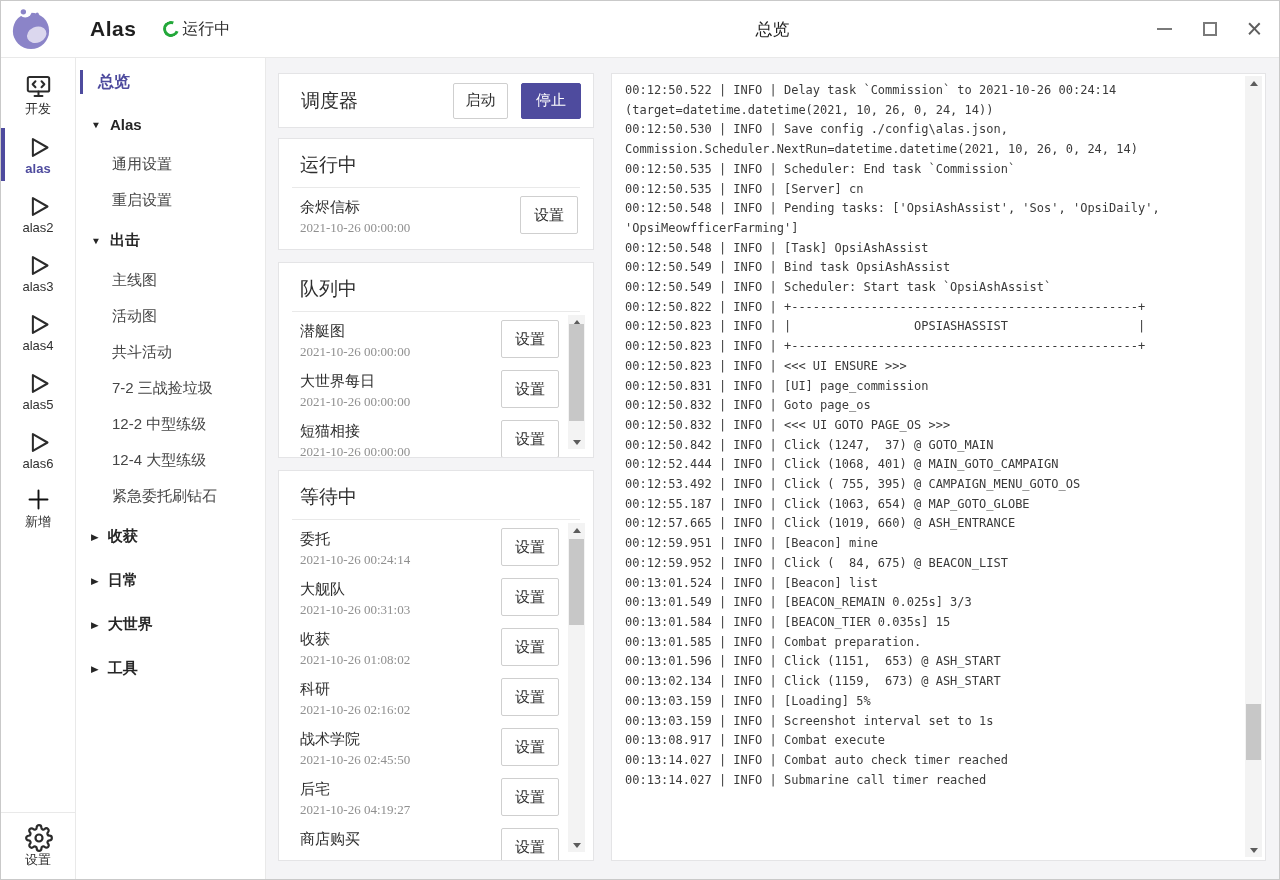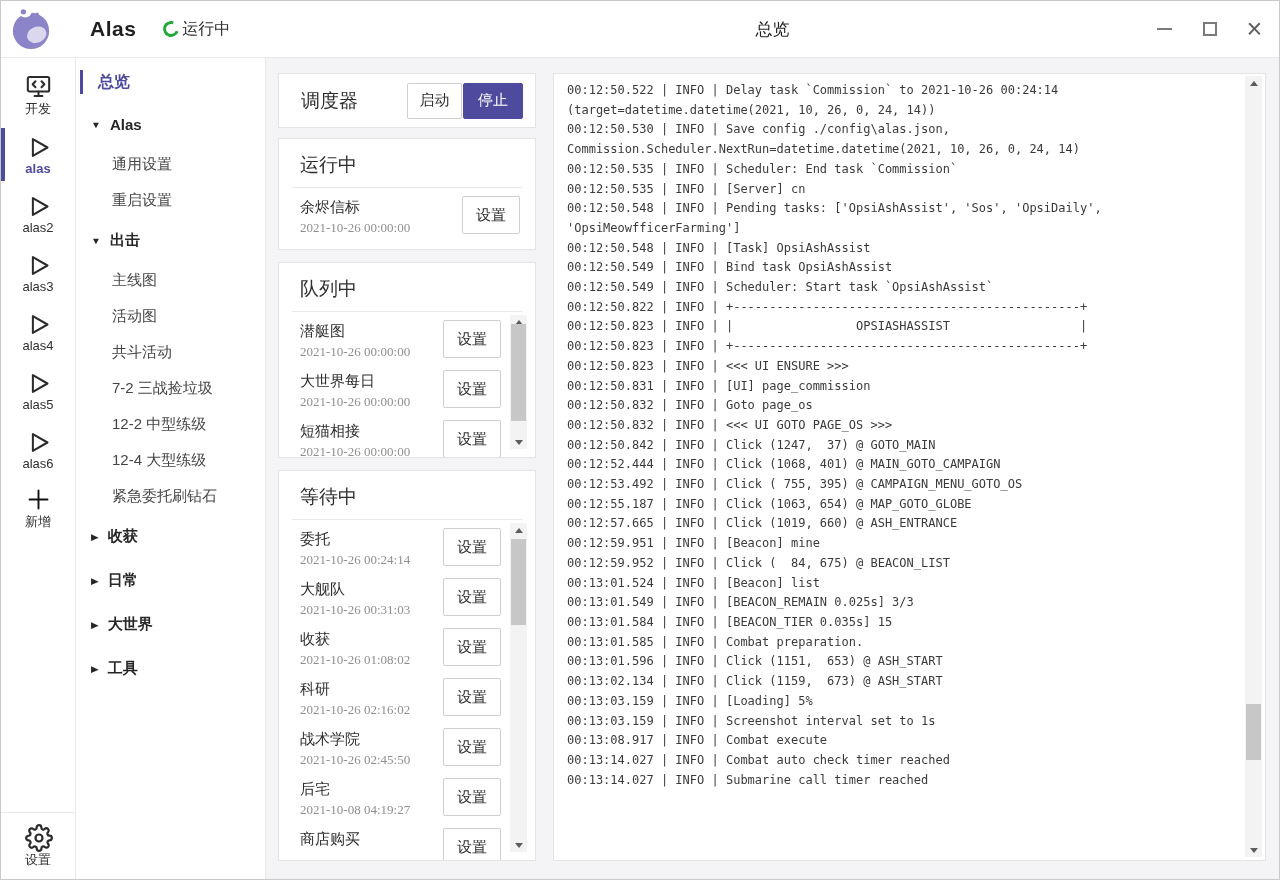--- a/index.html
+++ b/index.html
@@ -40,27 +40,27 @@
   .menu{width:190px;flex:none;border-right:1px solid #e9e9e9;padding-top:4px;background:#fff;overflow:hidden;}
   .menu-link{height:40px;display:flex;align-items:center;padding-left:22px;font-size:16px;color:#333;position:relative;cursor:pointer;}
   .menu-link.active{color:var(--accent);font-weight:bold;}
   .menu-bar{position:absolute;left:4px;top:8px;bottom:8px;width:3px;background:var(--accent);}
   .menu-group{height:44px;display:flex;align-items:center;padding-left:15px;font-size:15px;font-weight:bold;color:#262626;cursor:pointer;}
   .menu-caret{font-size:10px;color:#262626;margin-right:9px;transform:scaleY(.9);}
   .menu-sub{height:36px;display:flex;align-items:center;padding-left:36px;font-size:15px;color:#454545;cursor:pointer;}
 
   
   .main{flex:1;background:#f4f4f6;padding:15px 13px 0 12px;display:flex;gap:17px;min-width:0;}
-  .left-col{width:258px;flex:none;display:flex;flex-direction:column;min-height:0;}
+  .left-col{width:316px;flex:none;display:flex;flex-direction:column;min-height:0;}
   .card{background:#fff;border:1px solid #e4e4e6;}
 
   .scheduler-card{height:55px;flex:none;display:flex;align-items:center;padding:0 12px 0 22px;margin-bottom:10px;}
   .scheduler-title{font-size:19px;color:#2e2e2e;flex:1;}
   .btn{font-family:inherit;background:#fff;border:1px solid #cfcfcf;border-radius:2px;font-size:15px;color:#2e2e2e;display:inline-flex;align-items:center;justify-content:center;cursor:pointer;}
-  .btn-start{width:55px;height:36px;margin-right:1px;}
+  .btn-start{width:55px;height:36px;margin-right:13px;}
   .btn-stop{width:60px;height:36px;background:var(--accent);border-color:var(--accent);color:#fff;text-align:center;}
 
   .task-card{flex:none;display:flex;flex-direction:column;margin-bottom:12px;overflow:hidden;}
   .running-card{height:112px;}
   .queue-card{height:196px;}
   .waiting-card{flex:1;margin-bottom:18px;}
   .task-card-header{margin:0 13px;padding:13px 8px 9px;border-bottom:1px solid #e9e9e9;font-size:19px;color:#2e2e2e;flex:none;}
   .task-list{position:relative;flex:1;overflow:hidden;padding-top:2px;}
   .task-row{position:relative;height:50px;padding:6px 78px 0 21px;}
   .task-name{font-size:15px;color:#2e2e2e;line-height:21px;white-space:nowrap;}
@@ -331,21 +331,21 @@
                 <div class="task-time">2021-10-26 02:16:02</div>
                 <button class="btn btn-setting">设置</button>
               </div>
               <div class="task-row">
                 <div class="task-name">战术学院</div>
                 <div class="task-time">2021-10-26 02:45:50</div>
                 <button class="btn btn-setting">设置</button>
               </div>
               <div class="task-row">
                 <div class="task-name">后宅</div>
-                <div class="task-time">2021-10-08 04:19:27</div>
+                <div class="task-time">2021-10-26 04:19:27</div>
                 <button class="btn btn-setting">设置</button>
               </div>
               <div class="task-row">
                 <div class="task-name">商店购买</div>
                 <div class="task-time"></div>
                 <button class="btn btn-setting">设置</button>
               </div>
               <div class="fsb fsb-list">
               <div class="fsb-arrow fsb-up"></div>
               <div class="fsb-thumb" style="top:16px;height:86px;"></div>

